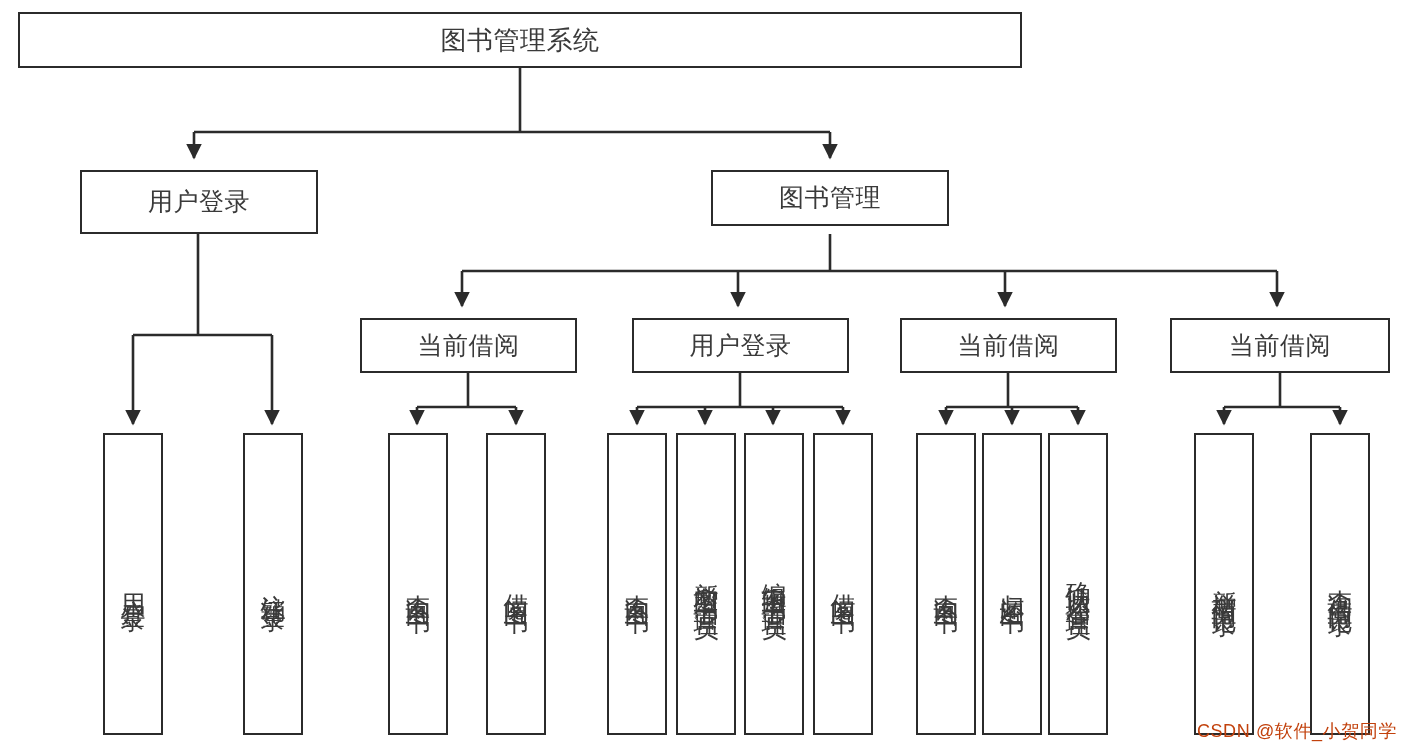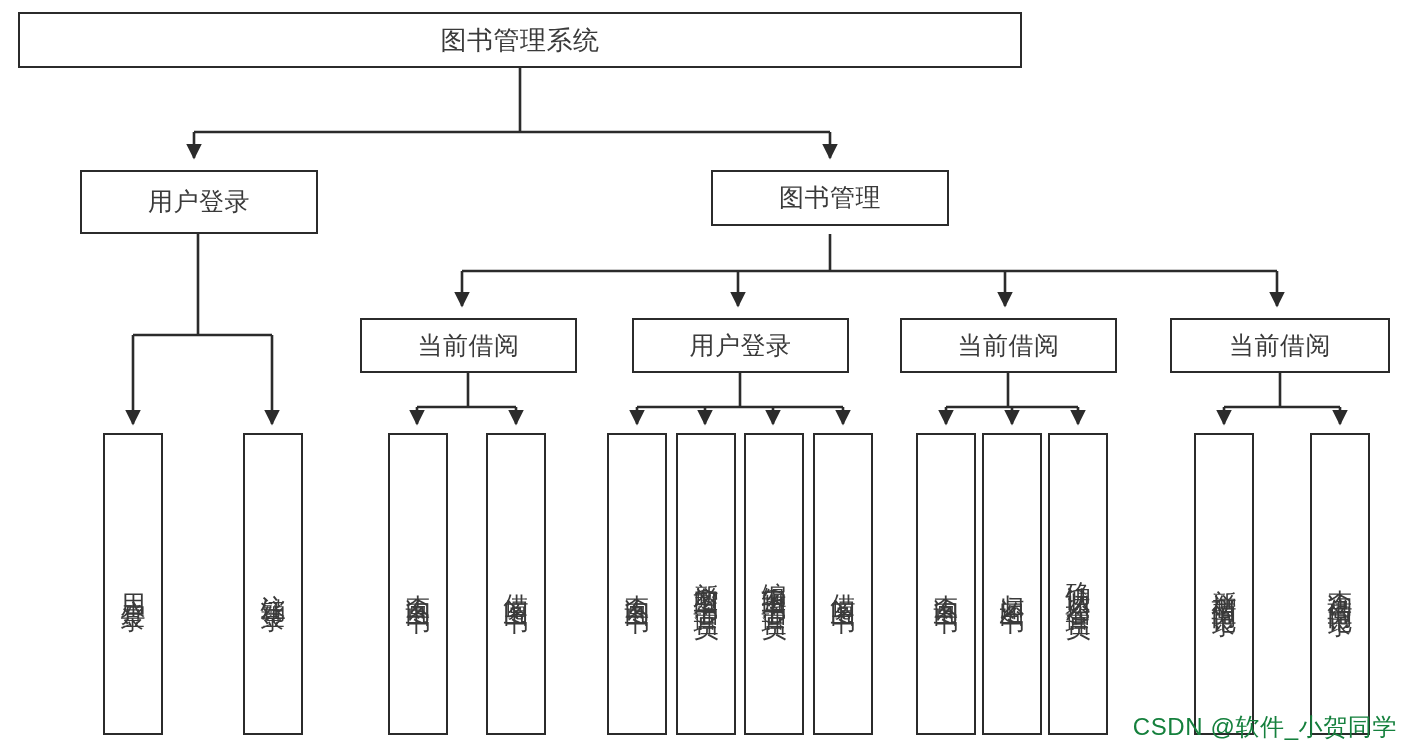--- a/index.html
+++ b/index.html
@@ -51,22 +51,22 @@
     line-height: 1;
     white-space: nowrap;
     text-align: center;
     color: #3a3a3a;
   }
   .node.root { font-size: 26px; }
   .watermark {
     position: absolute;
     right: 8px;
     bottom: 4px;
-    font-size: 24px;
-    color: #15803d;
+    font-size: 18px;
+    color: #c2410c;
     letter-spacing: 0.6px;
     white-space: nowrap;
   }
 </style>
 </head>
 <body>
 
 <div id="canvas">
 
   <svg class="wires" viewBox="0 0 1405 747" xmlns="http://www.w3.org/2000/svg">

